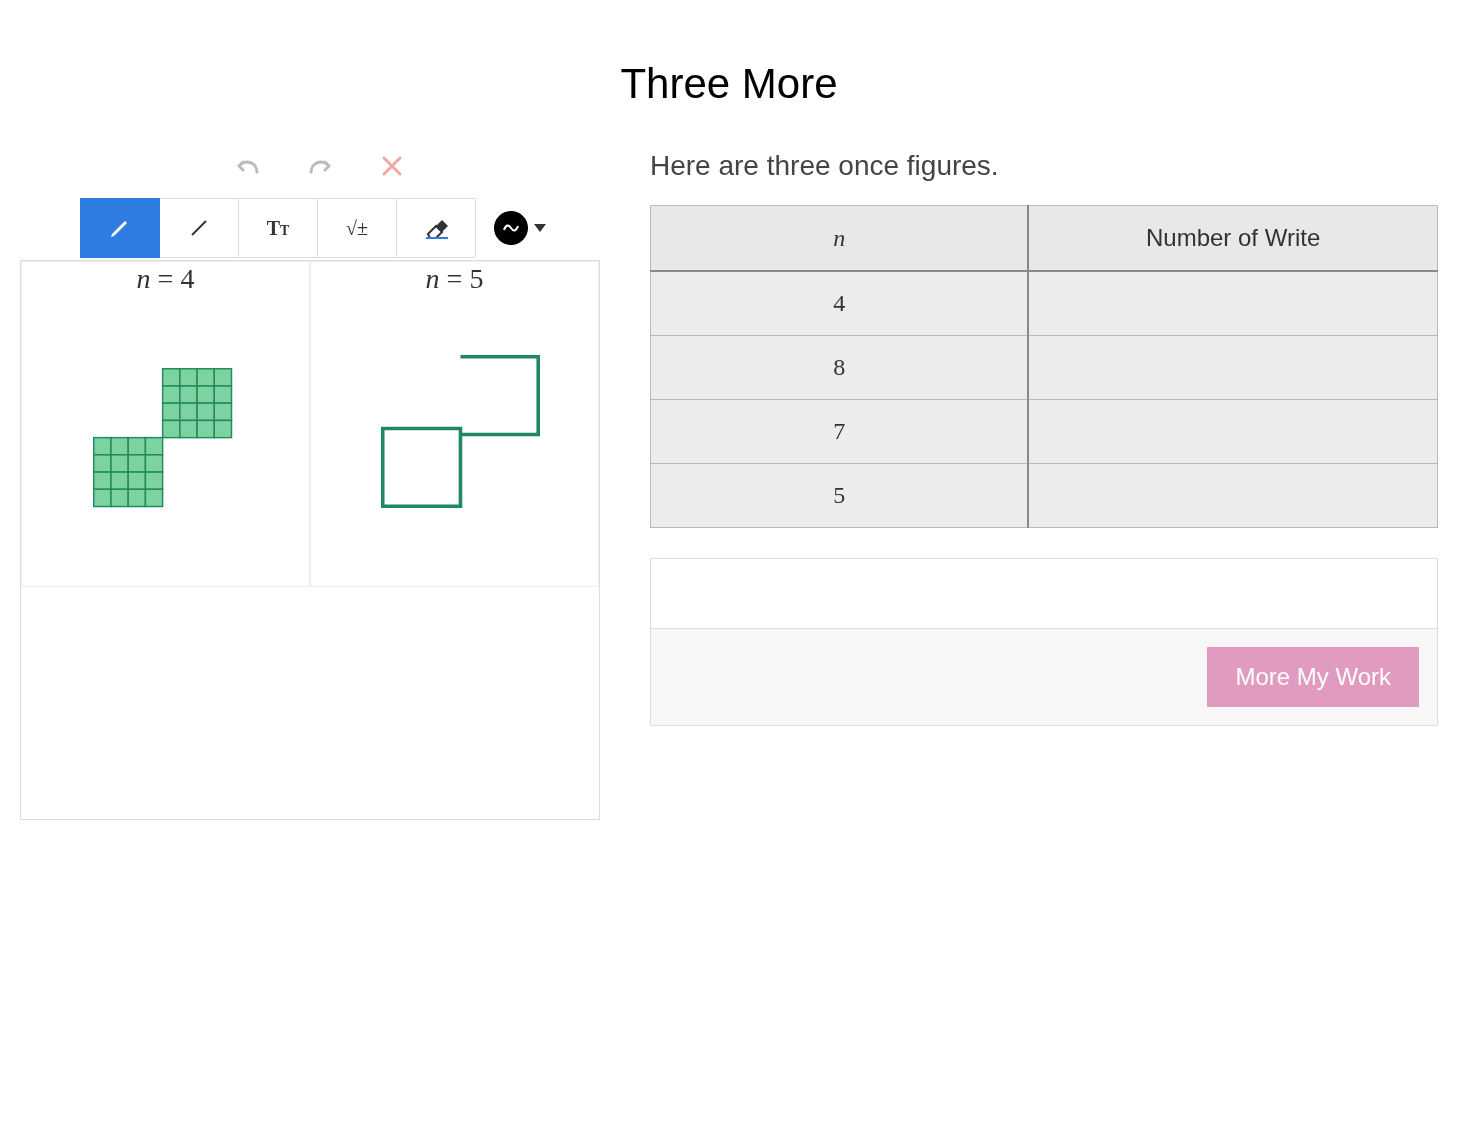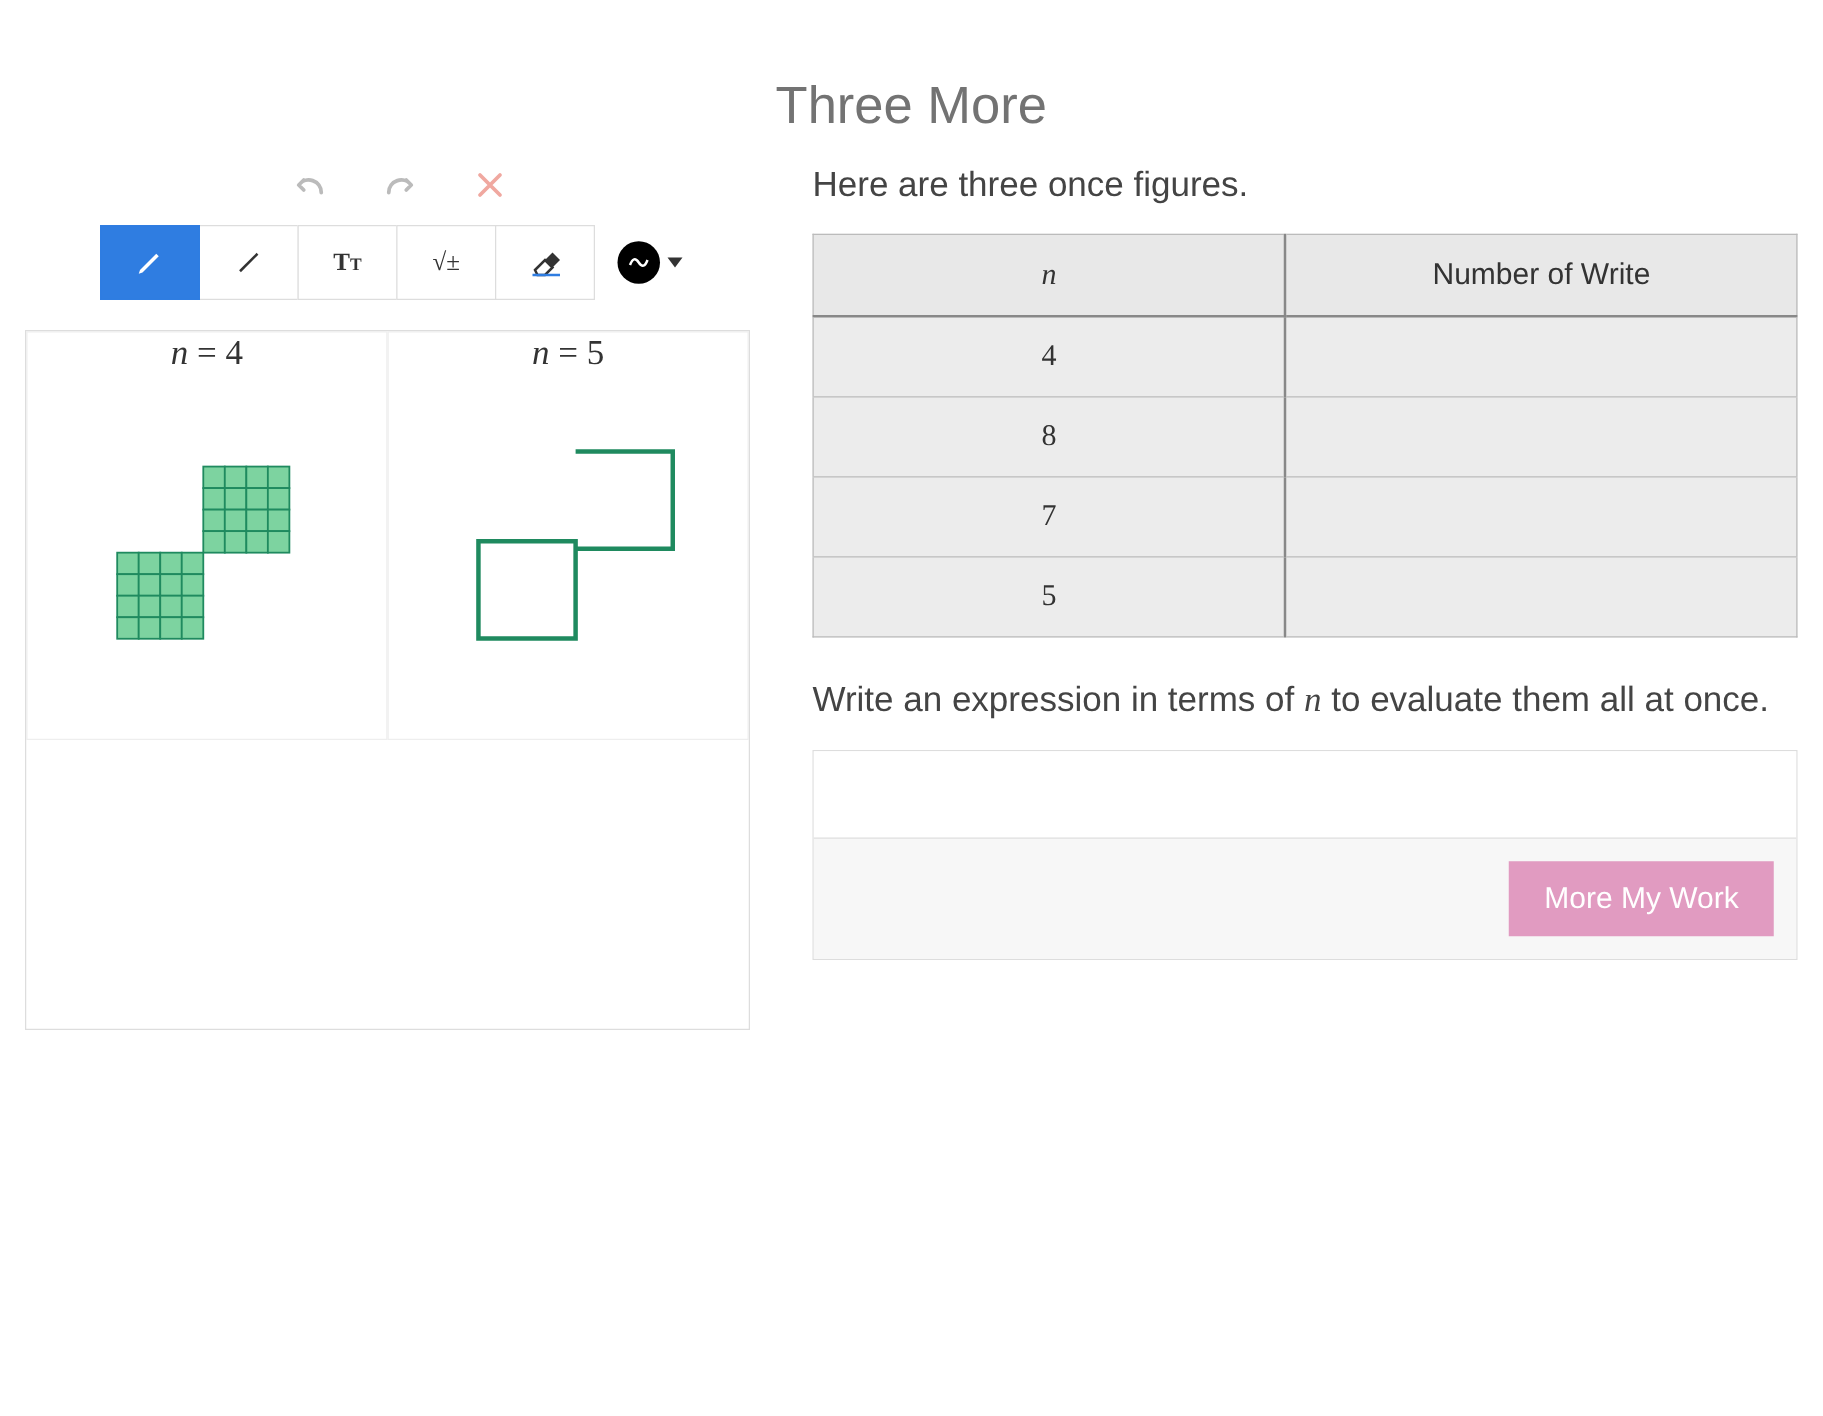--- a/index.html
+++ b/index.html
@@ -11,22 +11,22 @@
     color: #333;
   }
   .page {
     width: 1458px;
     padding: 20px 20px 40px 20px;
   }
   .title {
     text-align: center;
     font-size: 42px;
     font-weight: 400;
-    color: #737373;
-    margin: 40px 0 20px 0;
+    color: #000000;
+    margin: 40px 0 38px 0;
   }
   .content {
     display: flex;
     gap: 30px;
     align-items: flex-start;
     padding-left: 0;
   }
   .left-col { width: 600px; flex: 0 0 auto; }
   .right-col { flex: 1; padding-top: 0px; }
 
@@ -44,21 +44,21 @@
     display: flex; align-items: center; justify-content: center;
     color: #bbb;
     cursor: pointer;
   }
   .undo-row .ico.clear { color: #f0a8a0; }
 
   .tool-row {
     display: flex;
     align-items: center;
     gap: 0;
-    margin-bottom: 24px;
+    margin-bottom: 2px;
     padding-left: 60px;
   }
   .tool-btn {
     width: 80px;
     height: 60px;
     border: 1px solid #ddd;
     background: #fff;
     display: flex;
     align-items: center;
     justify-content: center;
@@ -323,23 +323,20 @@
             <td>7</td>
             <td></td>
           </tr>
           <tr>
             <td>5</td>
             <td></td>
           </tr>
         </tbody>
       </table>
 
-      <div class="prompt">
-        <span>Write an expression in terms of </span><span class="mathn">n</span><span> to evaluate them all at once.</span>
-      </div>
 
       <div class="answer-box">
         <input class="answer-input" type="text" value="" style="">
         <div class="answer-actions">
           <button class="check-btn">More My Work</button>
         </div>
       </div>
 
     </div>
   </div>

